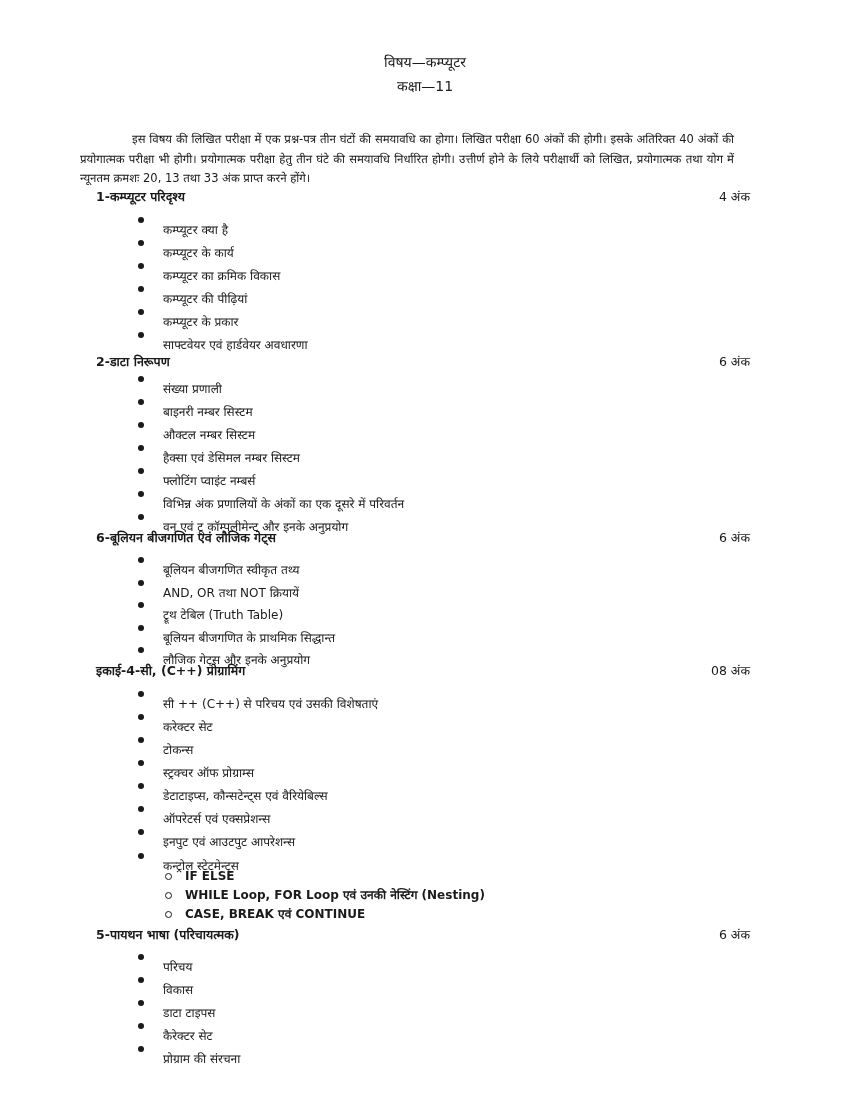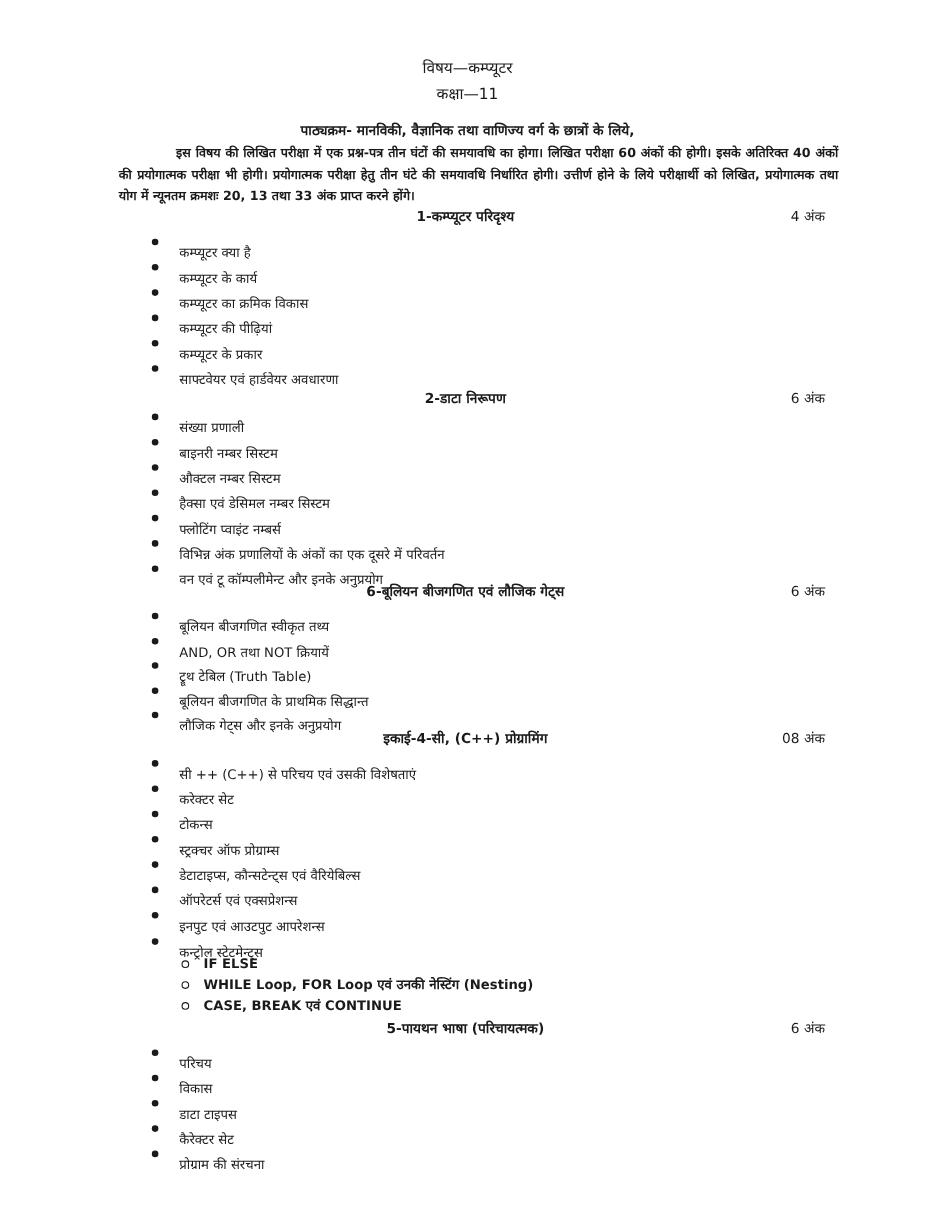--- a/index.html
+++ b/index.html
@@ -32,35 +32,33 @@
     .subtitle {
       position: absolute;
       top: 111px; left: 0; width: 850px;
       text-align: center;
       font-size: 12.5px;
       font-weight: bold;
       line-height: 16px;
     }
     .intro {
       position: absolute;
-      top: 130px; left: 108px; width: 654px;
+      top: 130px; left: 80px; width: 654px;
       font-size: 11.5px;
       line-height: 19.5px;
       text-align: justify;
       text-indent: 52px;
-      font-weight: bold;
     }
     .section-head {
       position: absolute;
       left: 96px; width: 654px;
       height: 18px;
       font-size: 12.5px;
       font-weight: bold;
       line-height: 18px;
-      text-align: center;
     }
     .section-head .marks {
       position: absolute;
       right: 0; top: 0;
       font-weight: normal;
       margin-left: 44px;
     }
     .bullet {
       position: absolute;
       left: 138px;
@@ -101,21 +99,20 @@
       left: 20px; top: 0;
     }
   </style>
 </head>
 <body>
 
 <div class="page">
 
   <div class="title t1">विषय—कम्प्यूटर</div>
   <div class="title t2">कक्षा—11</div>
-  <div class="subtitle">पाठ्यक्रम-  मानविकी, वैज्ञानिक तथा वाणिज्य वर्ग के छात्रों के लिये,</div>
   <div class="intro">इस विषय की लिखित परीक्षा में एक प्रश्न-पत्र तीन घंटों की समयावधि का होगा। लिखित परीक्षा 60 अंकों की होगी। इसके अतिरिक्त 40 अंकों की प्रयोगात्मक परीक्षा भी होगी। प्रयोगात्मक परीक्षा हेतु तीन घंटे की समयावधि निर्धारित होगी। उत्तीर्ण होने के लिये परीक्षार्थी को लिखित, प्रयोगात्मक तथा योग में न्यूनतम क्रमशः 20, 13 तथा 33 अंक प्राप्त करने होंगे।</div>
 
   <div class="section-head" style="top:188px;">
     <span>1-कम्प्यूटर परिदृश्य</span>
     <span class="marks">4 अंक</span>
   </div>
   <div class="bullet" style="top:211px;">
       <span class="dot"></span>
       <span class="txt">कम्प्यूटर क्या है</span>
     </div>

